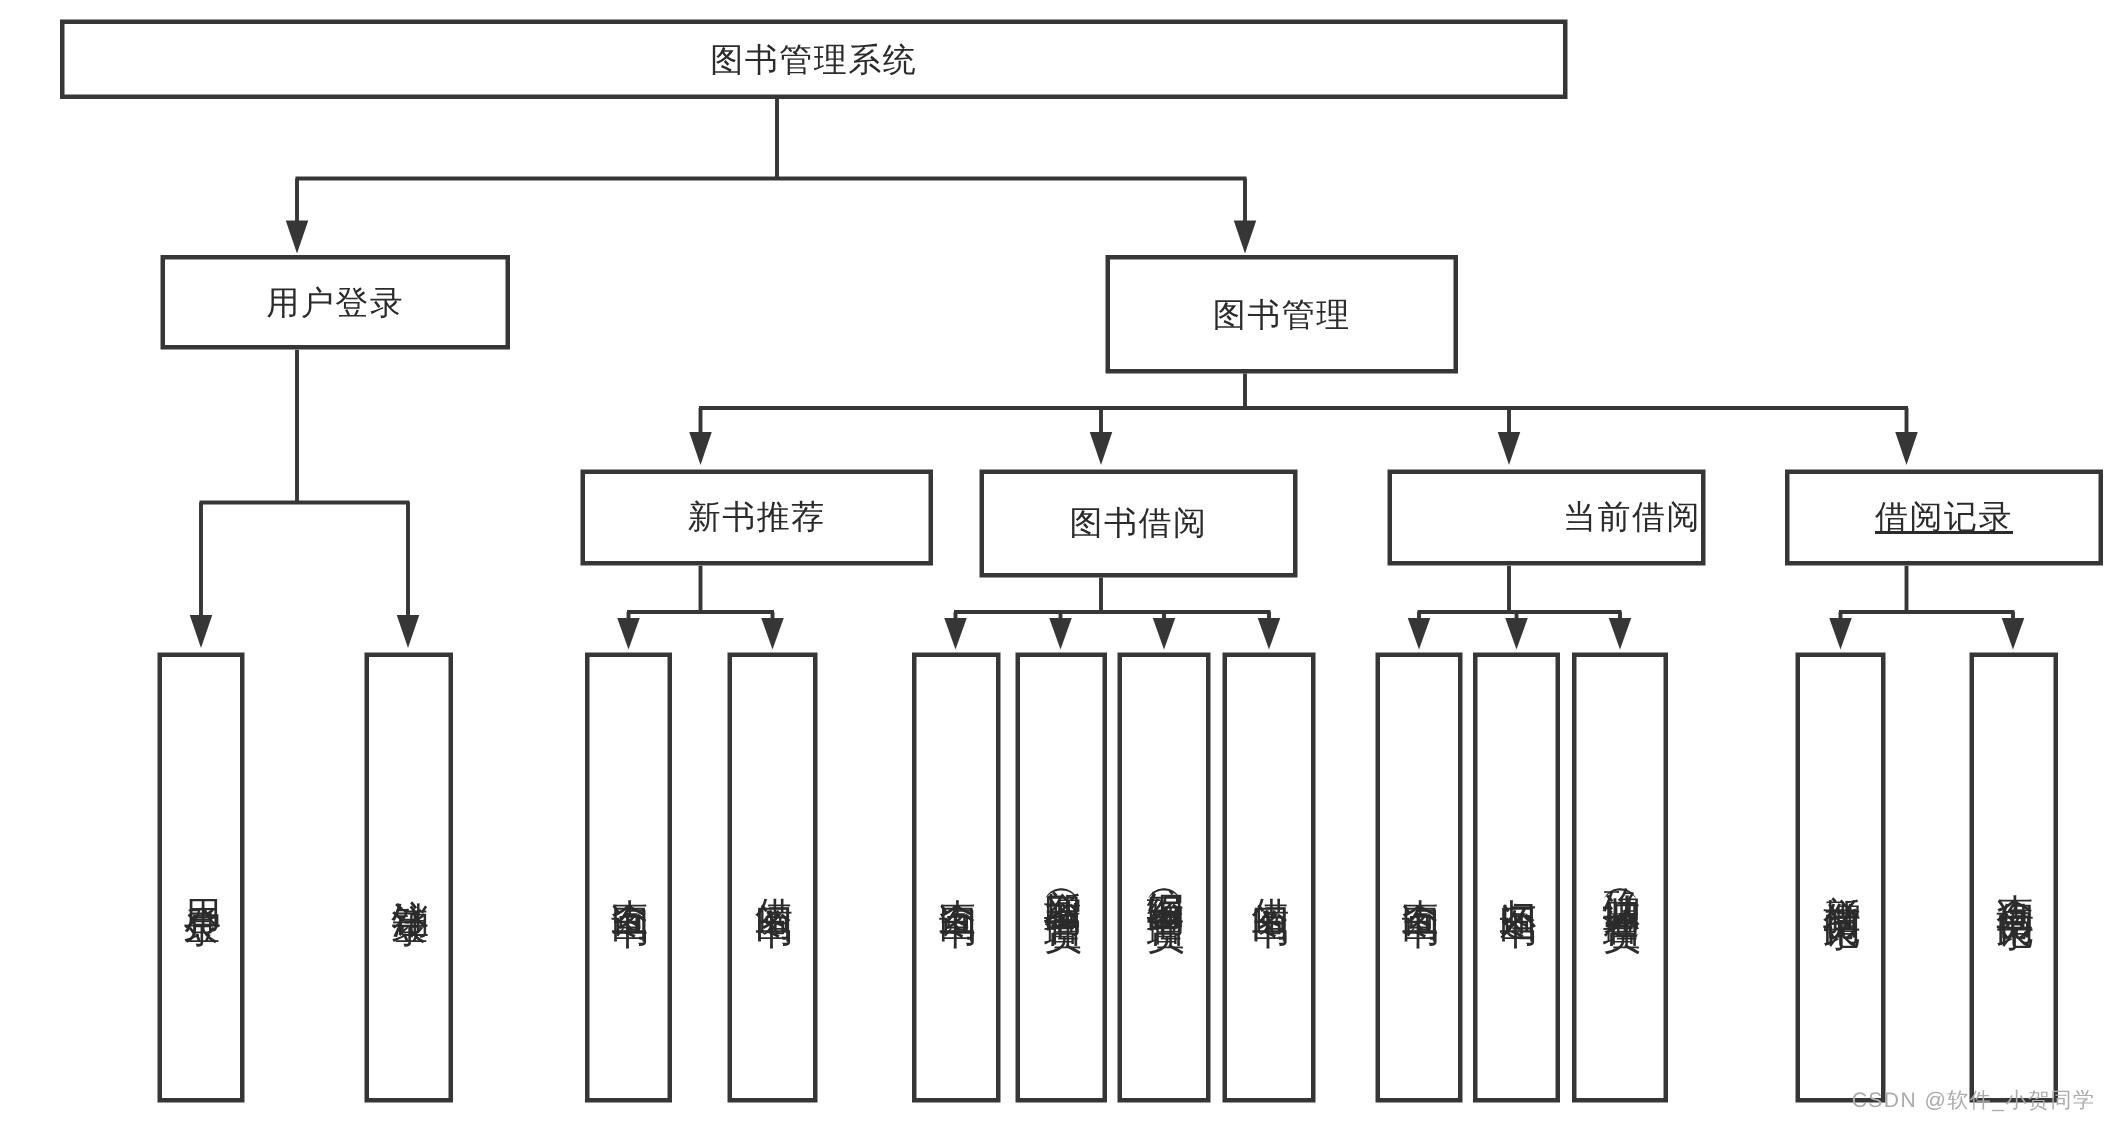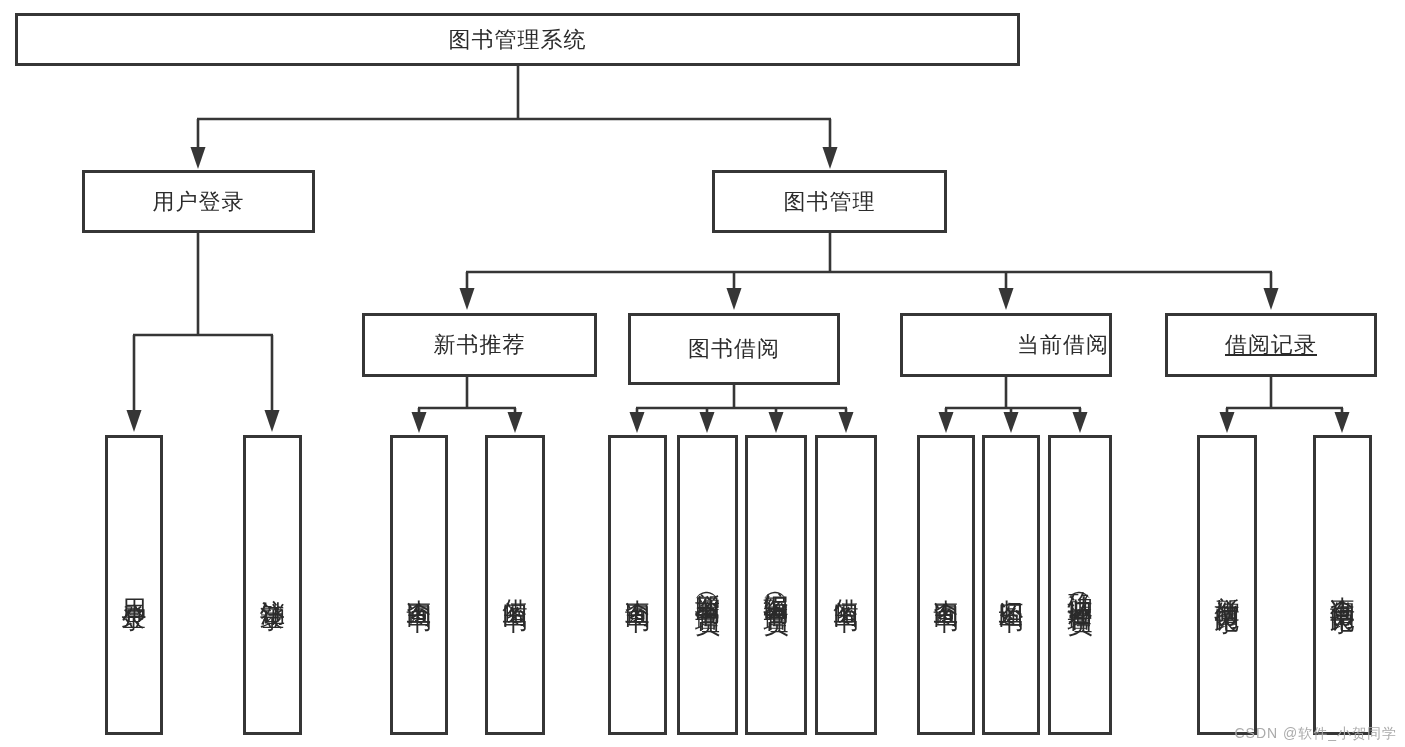--- a/index.html
+++ b/index.html
@@ -36,20 +36,21 @@
   .node {
     position: absolute;
     border: 3px solid var(--line);
     background: var(--background);
     display: flex;
     align-items: center;
     justify-content: center;
     color: var(--text);
     font-size: 22px;
     letter-spacing: 1px;
+    margin-left: 25px;
   }
 
   .leaf {
     position: absolute;
     top: 435px;
     height: 300px;
     border: 3px solid var(--line);
     background: var(--background);
     display: flex;
     align-items: center;
@@ -141,21 +142,21 @@
     <polygon points="1334.5,412 1349.5,412 1342,433"></polygon>
   </svg>
 
   <div class="node" style="left:15px; top:13px; width:1005px; height:53px;">
     <span>图书管理系统</span>
   </div>
 
   <div class="node" style="left:82px; top:170px; width:233px; height:63px;">
     <span>用户登录</span>
   </div>
-  <div class="node" style="left:712px; top:170px; width:235px; height:63px;">
+  <div class="node" style="left:712px; top:170px; width:235px; height:79px;">
     <span>图书管理</span>
   </div>
 
   <div class="node" style="left:362px; top:313px; width:235px; height:64px;">
     <span>新书推荐</span>
   </div>
   <div class="node" style="left:628px; top:313px; width:212px; height:72px;">
     <span>图书借阅</span>
   </div>
   <div class="node" style="left:900px; top:313px; width:212px; height:64px;justify-content:flex-end;">

